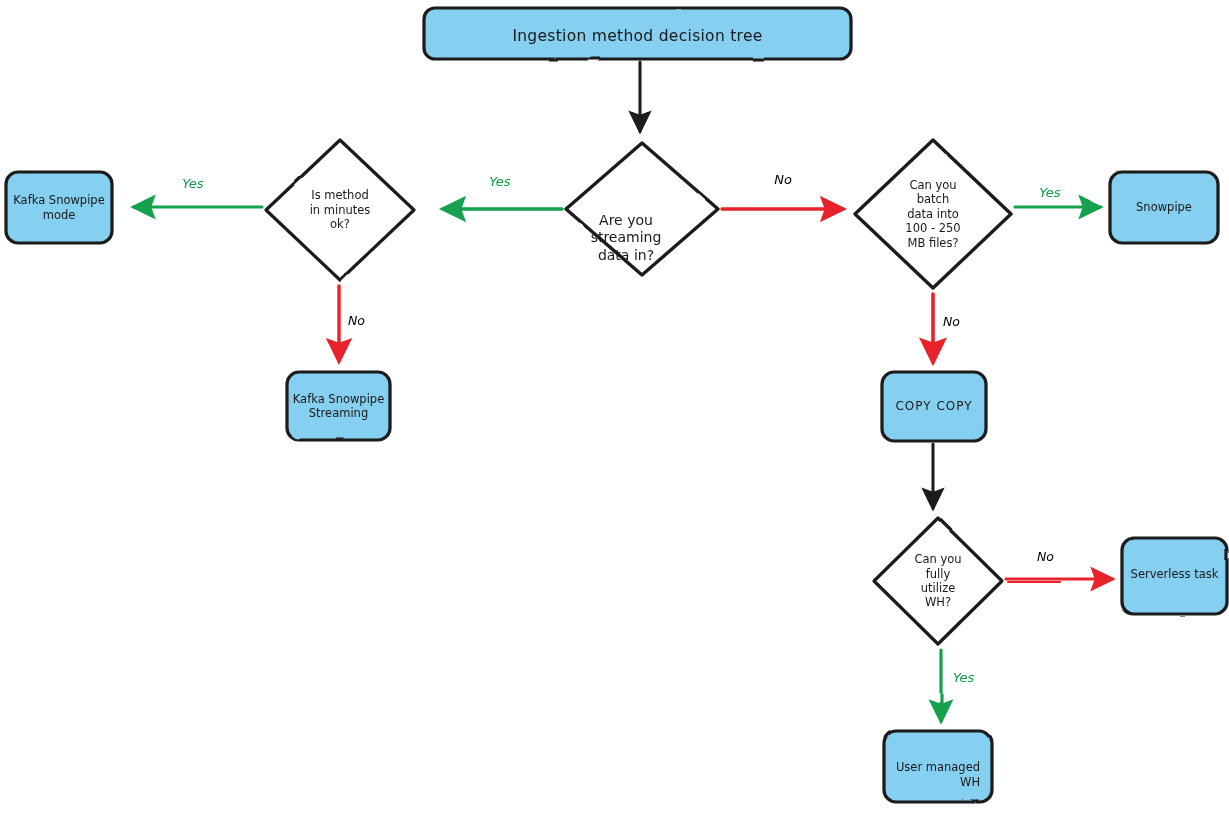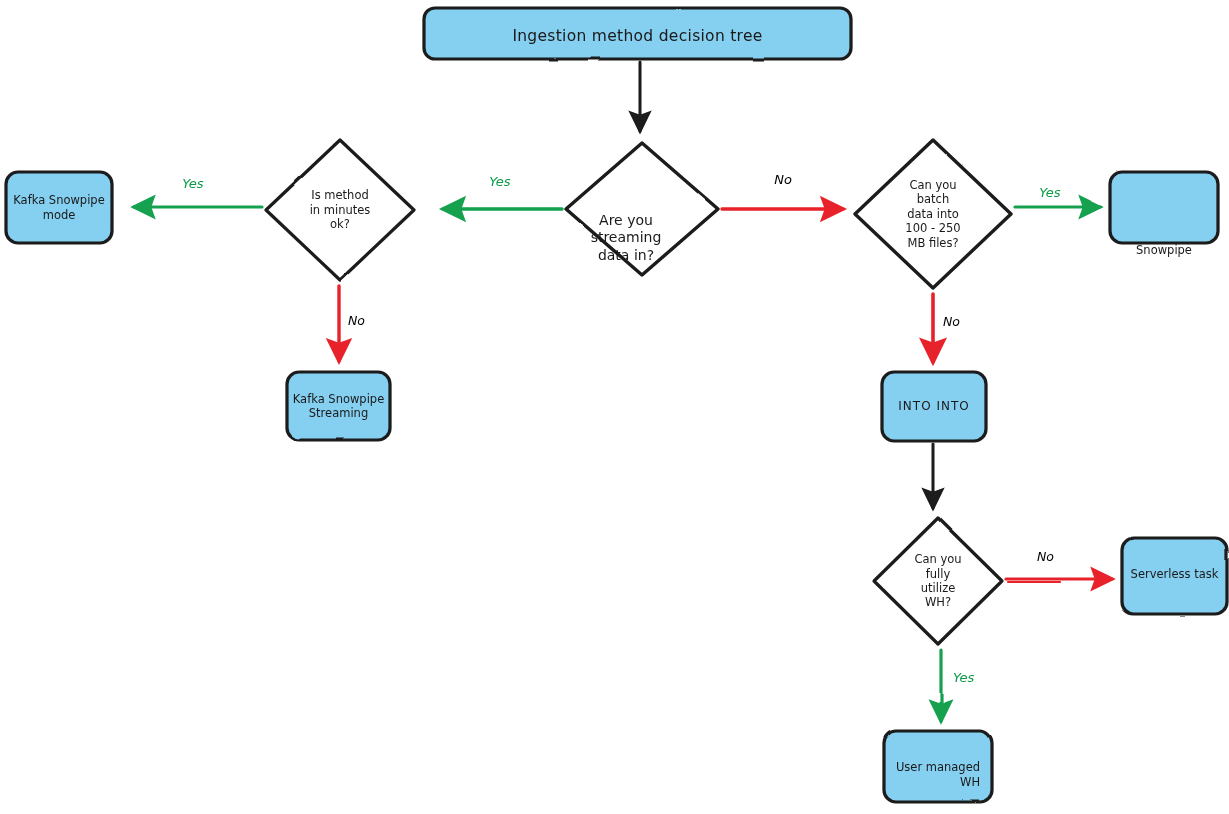--- a/index.html
+++ b/index.html
@@ -160,23 +160,23 @@
 
   <div class="node-text t-sm" style="left:287px; top:372px; width:103px; height:68px;">Kafka Snowpipe
 Streaming</div>
 
   <div class="node-text t-sm" style="left:876px; top:172px; width:114px; height:84px;">Can you
 batch
 data into
 100 - 250
 MB files?</div>
 
-  <div class="node-text t-sm" style="left:1110px; top:172px; width:108px; height:71px;margin-top:43px;">Snowpipe</div>
-
-  <div class="node-text t-mono" style="left:882px; top:372px; width:104px; height:69px;">INTO INTO</div>
+  <div class="node-text t-sm" style="left:1110px; top:172px; width:108px; height:71px;">Snowpipe</div>
+
+  <div class="node-text t-mono" style="left:882px; top:372px; width:104px; height:69px;">COPY COPY</div>
 
   <div class="node-text t-sm" style="left:890px; top:549px; width:96px; height:64px;">Can you
 fully
 utilize
 WH?</div>
 
   <div class="node-text t-sm" style="left:1122px; top:538px; width:105px; height:72px;">Serverless task</div>
 
   <div class="node-text t-sm" style="left:884px; top:731px; width:108px; height:87px;text-align:right;">User managed
 WH</div>

